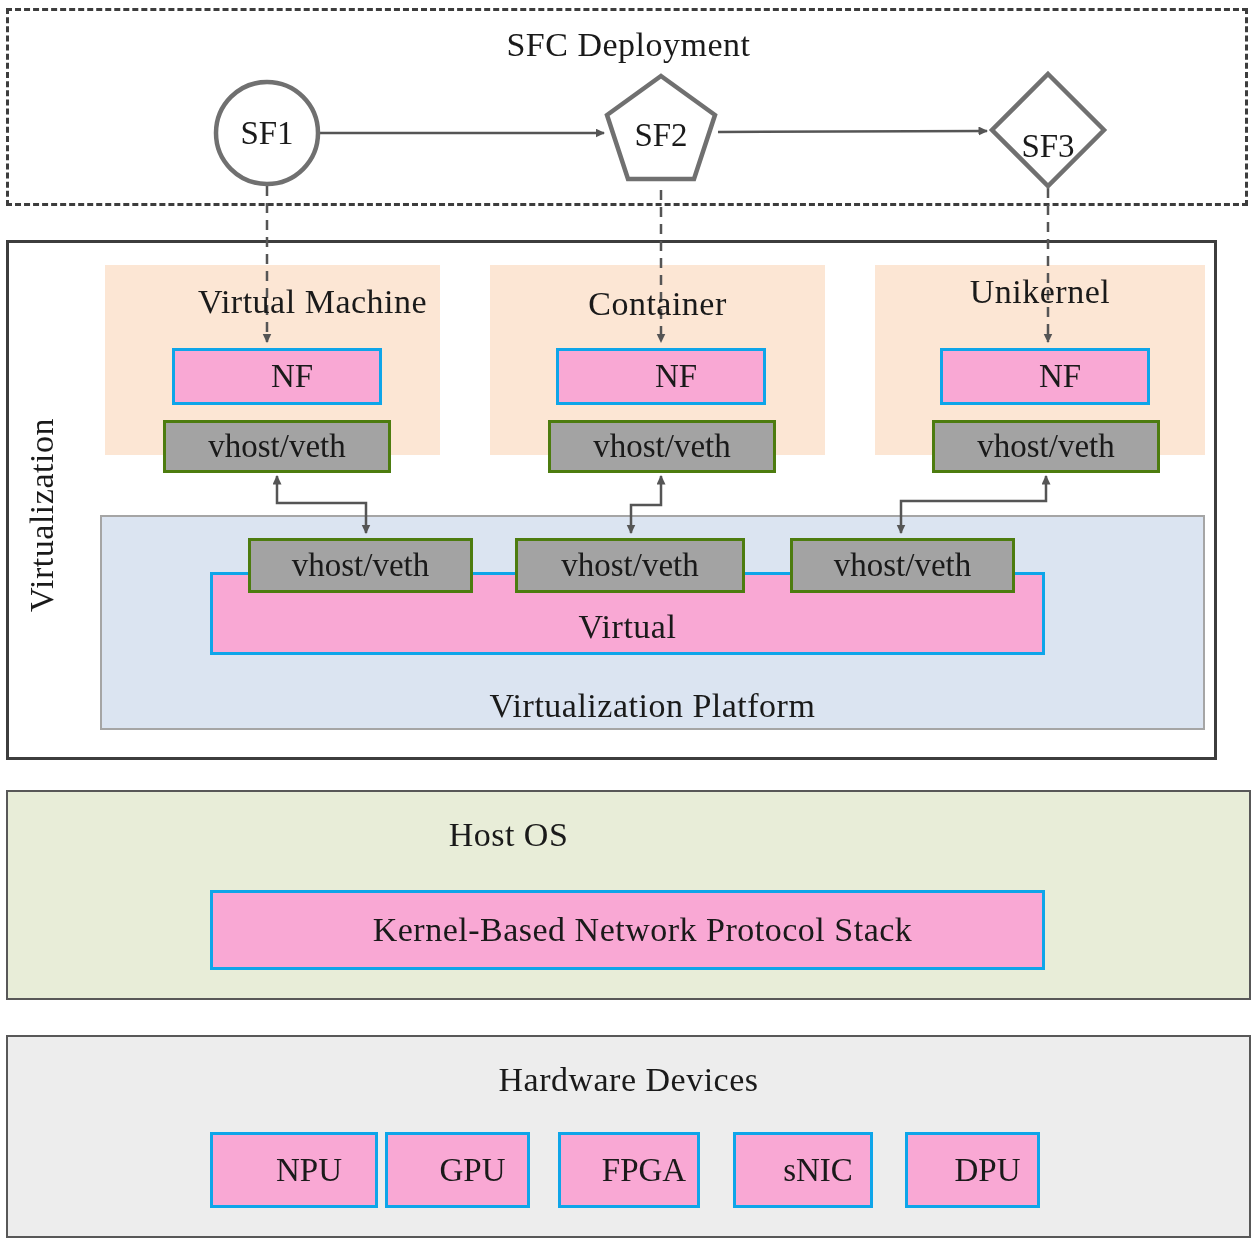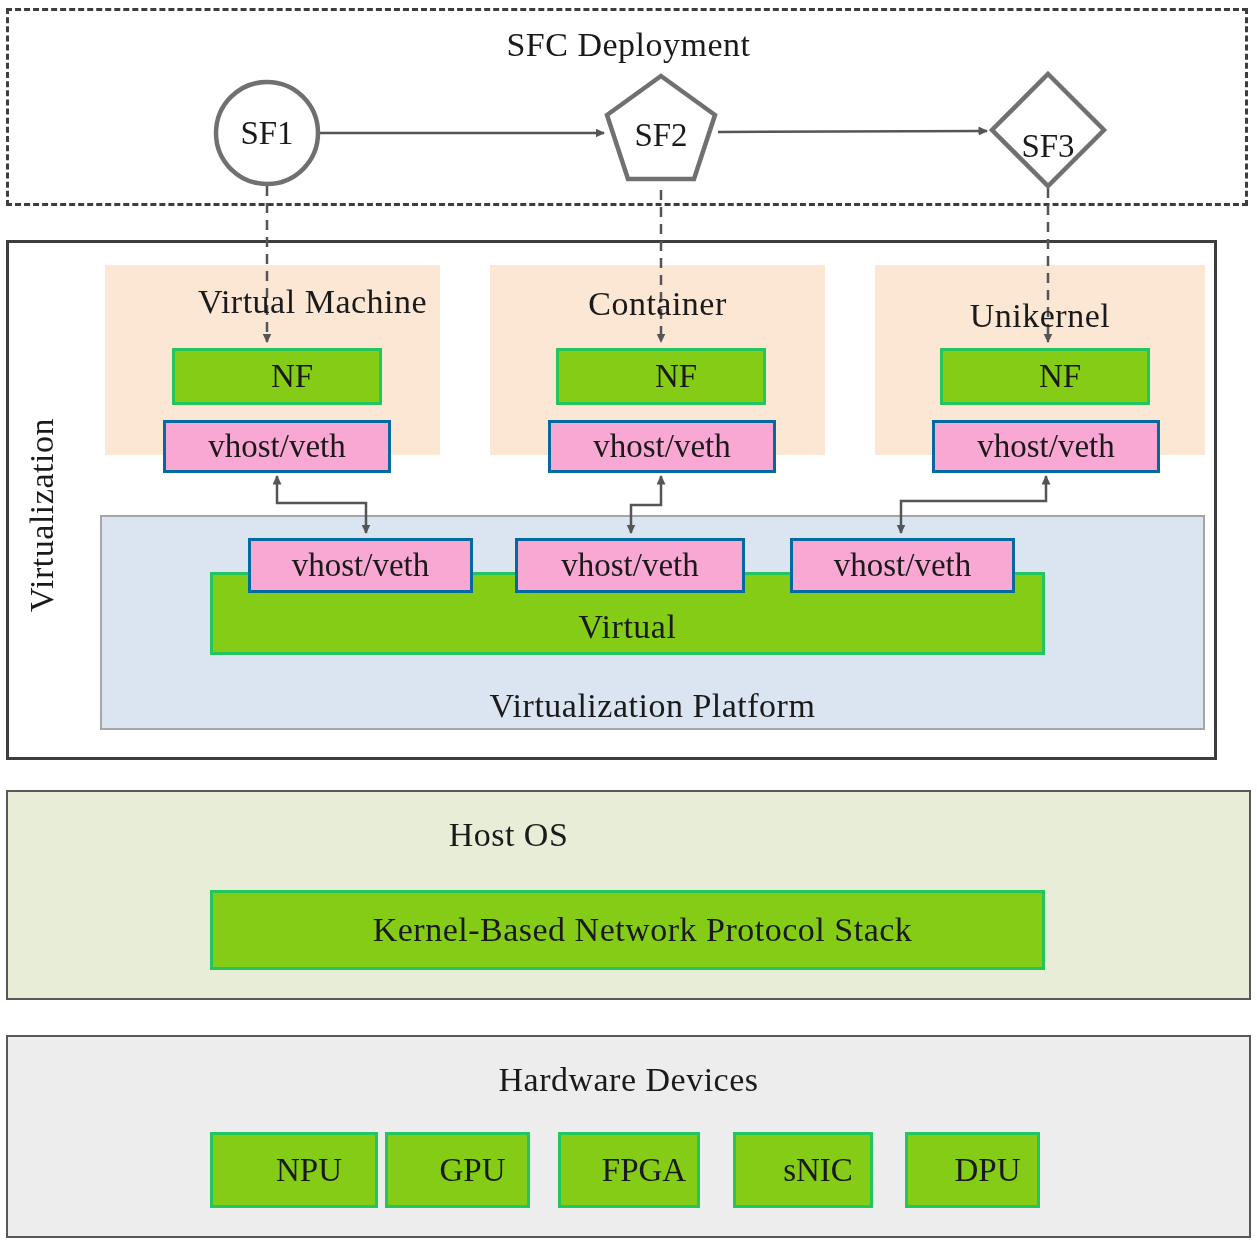--- a/index.html
+++ b/index.html
@@ -7,22 +7,22 @@
     position:relative;width:1257px;height:1242px;background:#ffffff;
     font-family:"Liberation Serif","DejaVu Serif",serif;color:#1a1a1a;overflow:hidden;
   }
   .abs{position:absolute;box-sizing:border-box;}
   .bg{z-index:1;}
   .overlay{z-index:2;}
   .fg{z-index:3;}
   .center{display:flex;align-items:center;justify-content:center;text-align:center;}
   .lbl{font-size:33px;line-height:1.1;white-space:nowrap;}
   .title{font-size:34px;line-height:1.1;white-space:nowrap;letter-spacing:0.5px;}
-  .wbox{background:#84cc16;border:3px solid #22c55e;padding-left:30px;}
-  .gbox{background:#f9a8d4;border:3px solid #0369a1;}
+  .wbox{background:#f9a8d4;border:3px solid #0ea5e9;padding-left:30px;}
+  .gbox{background:#a3a3a3;border:3px solid #4d7c0f;}
   .sfc-region{border:3px dashed #3d3d3d;background:#ffffff;}
   .virt-region{border:3px solid #3d3d3d;background:#ffffff;}
   .guest{background:#fce6d4;}
   .platform{background:#dbe4f1;border:2px solid #a5a5a5;}
   .host-region{background:#e8edd8;border:2px solid #585858;}
   .hw-region{background:#ededed;border:2px solid #585858;}
   .rot{transform:rotate(-90deg);}
   .arrow{stroke:#555555;stroke-width:2.5;fill:none;}
   .dashed{stroke-dasharray:10 7;}
   .shape{fill:#ffffff;stroke:#707070;stroke-width:4.5;}
@@ -71,21 +71,21 @@
 
   <div class="abs fg center title" style="left:6px;top:22px;width:1245px;height:45px;">SFC Deployment</div>
   <div class="abs fg center lbl" style="left:202px;top:110px;width:130px;height:46px;">SF1</div>
   <div class="abs fg center lbl" style="left:596px;top:112px;width:130px;height:46px;">SF2</div>
   <div class="abs fg center lbl" style="left:983px;top:123px;width:130px;height:46px;">SF3</div>
 
   <div class="abs fg center title rot" style="left:-218px;top:493px;width:520px;height:44px;">Virtualization</div>
 
   <div class="abs fg center title" style="left:105px;top:280px;width:335px;height:44px;margin-left:40px;">Virtual Machine</div>
   <div class="abs fg center title" style="left:490px;top:282px;width:335px;height:44px;">Container</div>
-  <div class="abs fg center title" style="left:875px;top:294px;width:330px;height:44px;">Unikernel</div>
+  <div class="abs fg center title" style="left:875px;top:270px;width:330px;height:44px;">Unikernel</div>
 
   <div class="abs fg center lbl wbox" style="left:172px;top:348px;width:210px;height:57px;">NF</div>
   <div class="abs fg center lbl wbox" style="left:556px;top:348px;width:210px;height:57px;">NF</div>
   <div class="abs fg center lbl wbox" style="left:940px;top:348px;width:210px;height:57px;">NF</div>
 
   <div class="abs fg center lbl gbox" style="left:163px;top:420px;width:228px;height:53px;">vhost/veth</div>
   <div class="abs fg center lbl gbox" style="left:548px;top:420px;width:228px;height:53px;">vhost/veth</div>
   <div class="abs fg center lbl gbox" style="left:932px;top:420px;width:228px;height:53px;">vhost/veth</div>
 
   <div class="abs fg wbox" style="left:210px;top:572px;width:835px;height:83px;"></div>

